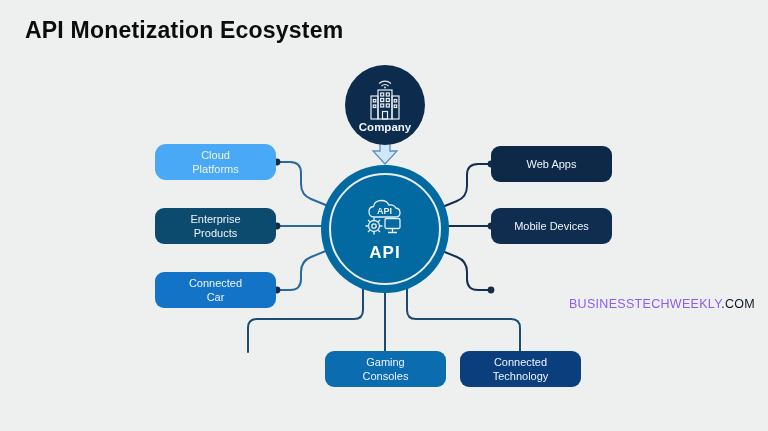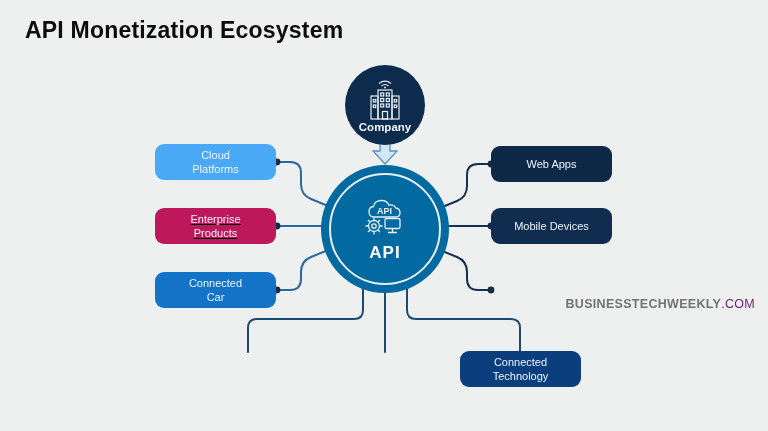--- a/index.html
+++ b/index.html
@@ -79,38 +79,38 @@
     align-items: center;
     justify-content: center;
     text-align: center;
   }
   .node .label {
     color: #edf4fc;
     font-size: 11px;
     line-height: 1.3;
     white-space: pre-line;
   }
-  .n-l0 { left: 155px; top: 144px; }
+  .n-l0 { left: 155px; top: 144px; border-radius: 11px; }
   .n-l1 { left: 155px; top: 208px; }
   .n-l2 { left: 155px; top: 272px; }
   .n-r0 { left: 491px; top: 146px; }
   .n-r1 { left: 491px; top: 208px; }
   .n-r2 { left: 491px; top: 272px; }
   .n-b0 { left: 188px; top: 351px; }
   .n-b1 { left: 325px; top: 351px; }
   .n-b2 { left: 460px; top: 351px; }
   .footer {
     position: absolute;
     right: 13px;
     bottom: 11px;
     font-size: 12.5px;
     z-index: 2;
   }
-  .footer .brand { font-weight: bold; color: #737373; letter-spacing: 0.3px; padding-left: 46px; }
-  .footer .suffix { color: #701a75; letter-spacing: 0.3px; }
+  .footer .brand { font-weight: normal; color: #8b5cf6; letter-spacing: 0.3px; padding-left: 46px; }
+  .footer .suffix { color: #0f172a; letter-spacing: 0.3px; }
   .icon-wrap { line-height: 0; }
 </style>
 </head>
 <body>
 
 <div class="stage">
 
   <div class="title">API Monetization Ecosystem</div>
 
   <svg class="connectors" viewBox="0 0 768 431">
@@ -184,36 +184,40 @@
         <path d="M 31.5 32.5 V 36 M 27 36.5 H 36"></path>
       </svg>
     </span>
     <span class="label">API</span>
   </div>
 
   <div class="node n-l0" style="background-color: rgb(74, 169, 247);">
     <span class="label">Cloud
 Platforms</span>
   </div>
-  <div class="node n-l1" style="background-color: #be185d; text-decoration: underline;">
+  <div class="node n-l1" style="background-color: #0c4a6e;">
     <span class="label">Enterprise
 Products</span>
   </div>
   <div class="node n-l2" style="background-color: rgb(18, 115, 199);">
     <span class="label">Connected
 Car</span>
   </div>
 
   <div class="node n-r0" style="background-color: rgb(13, 41, 71);">
     <span class="label">Web Apps</span>
   </div>
   <div class="node n-r1" style="background-color: rgb(16, 45, 80);">
     <span class="label">Mobile Devices</span>
   </div>
 
+  <div class="node n-b1" style="background-color: rgb(12, 108, 176);">
+    <span class="label">Gaming
+Consoles</span>
+  </div>
   <div class="node n-b2" style="background-color: rgb(10, 62, 124);">
     <span class="label">Connected
 Technology</span>
   </div>
 
   <div class="footer">
     <span class="brand">BUSINESSTECHWEEKLY</span><span class="suffix">.COM</span>
   </div>
 
 </div>

